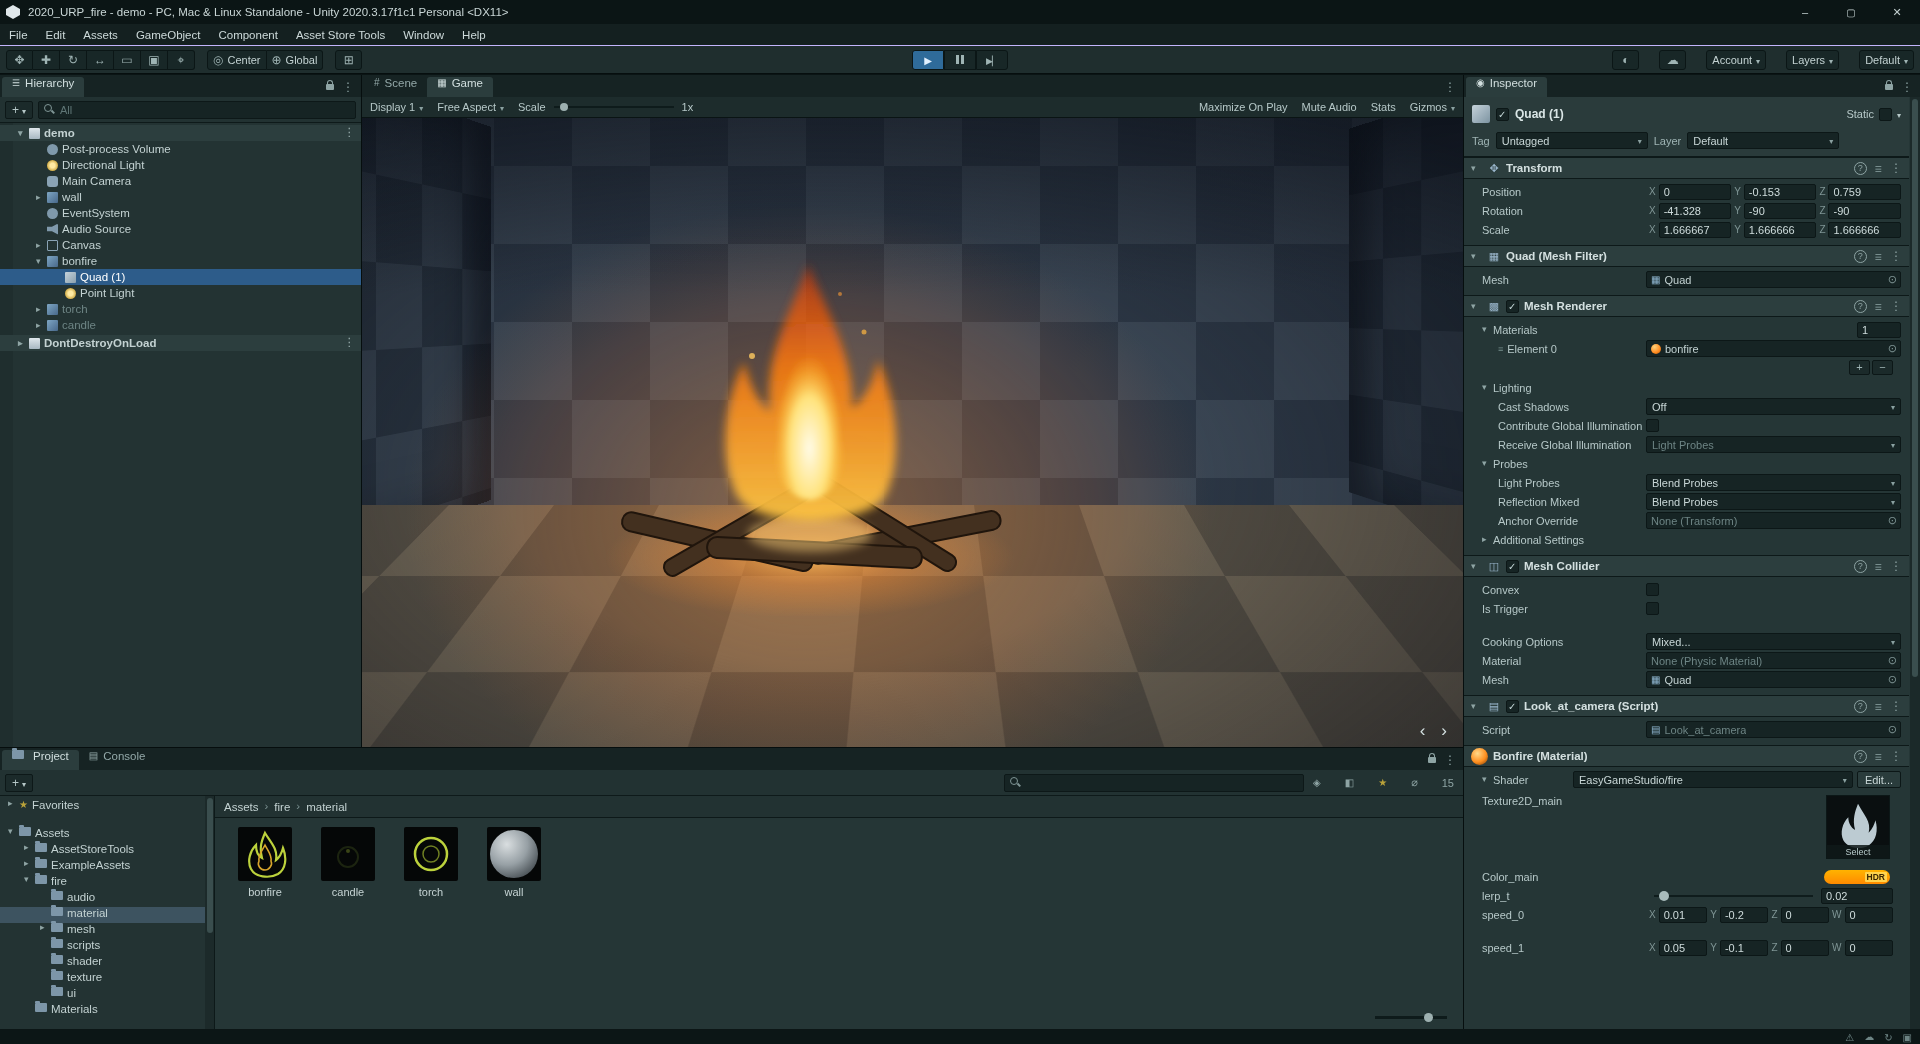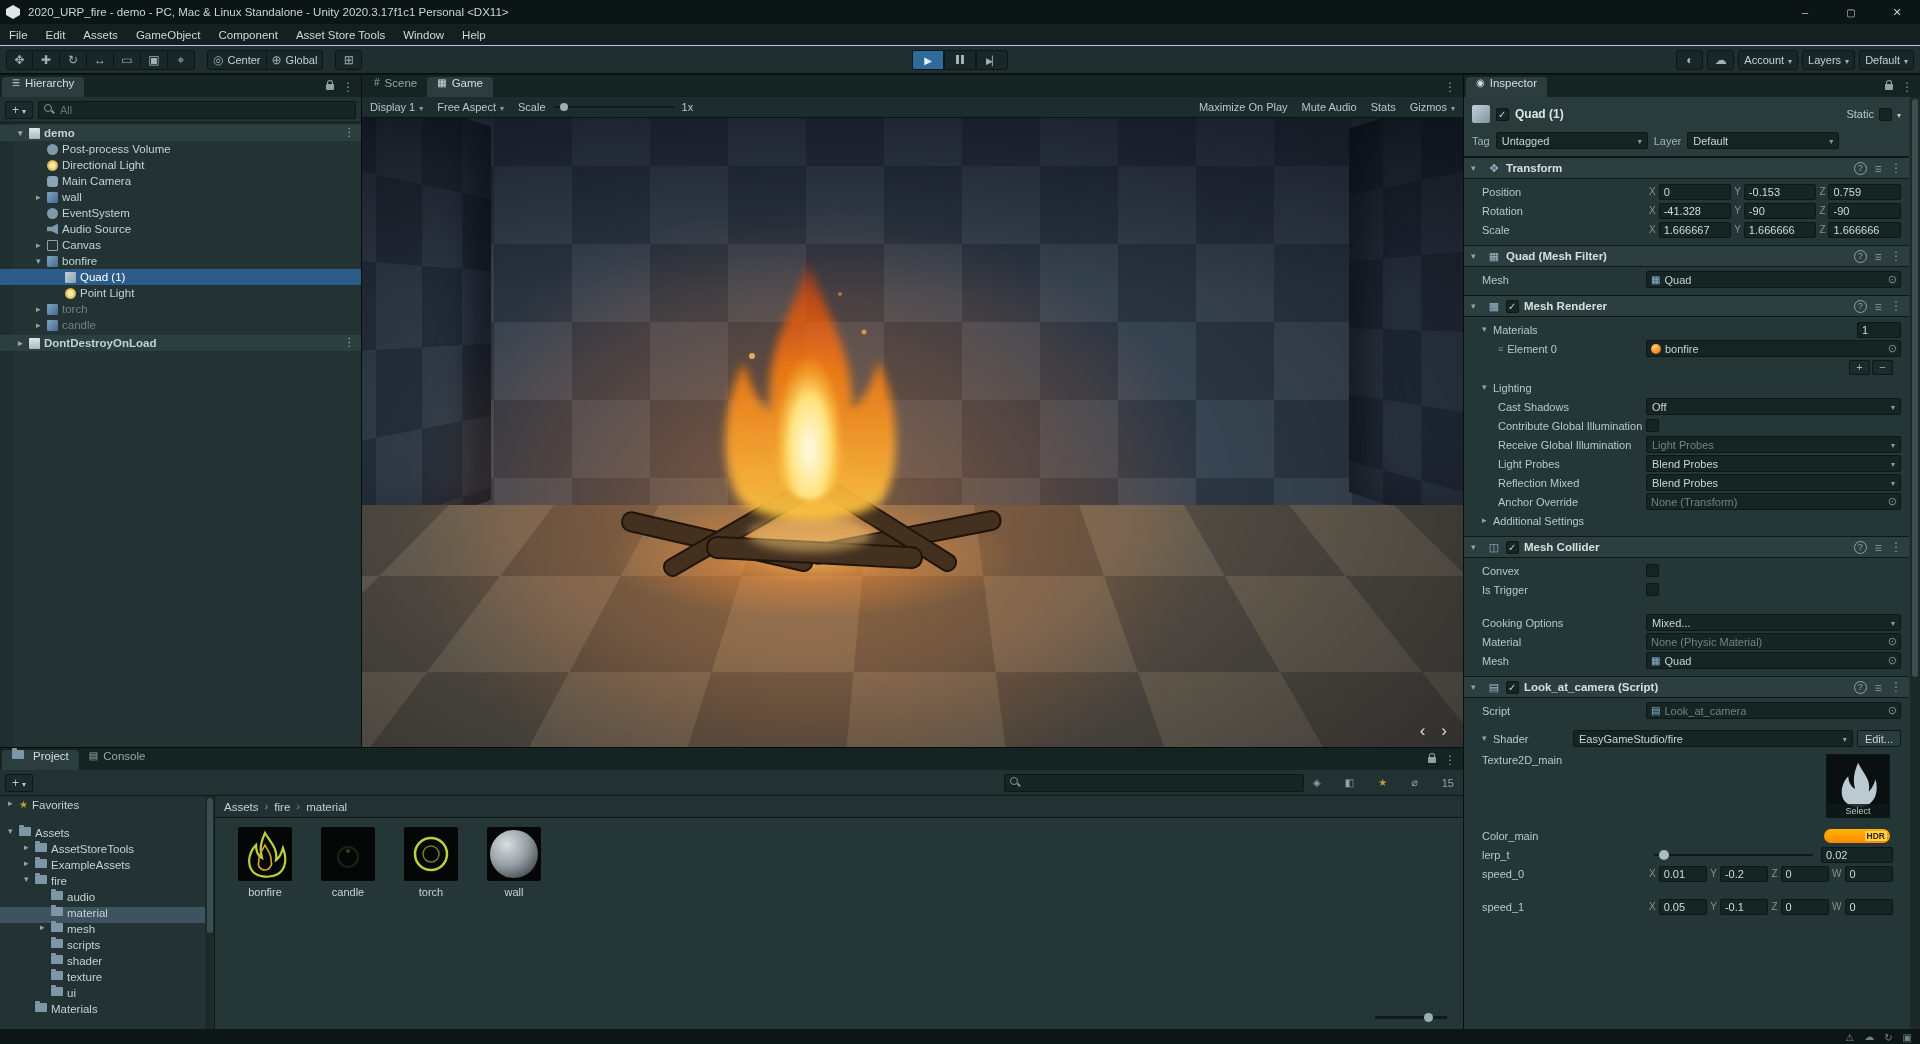--- a/index.html
+++ b/index.html
@@ -88,21 +88,21 @@
 .tbtn{min-width:27px;height:20px;background:#182727;border:1px solid #0b1616;display:flex;align-items:center;justify-content:center;color:#9fb4b4;font-size:12px;padding:0 5px;gap:4px}
 .tgroup .tbtn+.tbtn{border-left:none}
 .tgroup .tbtn:first-child{border-radius:3px 0 0 3px}
 .tgroup .tbtn:last-child{border-radius:3px 3px 3px 3px;border-radius:0 3px 3px 0}
 .tbtn.solo{border-radius:3px}
 .tbtn .lbl{color:#c3d2d2;font-size:11px}
 .play-group{position:absolute;left:50%;transform:translateX(-50%);display:flex}
 .pbtn{width:32px;height:20px;background:#182727;border:1px solid #0b1616;display:flex;align-items:center;justify-content:center;color:#9fb4b4}
 .pbtn.active{background:#2f6b9a;color:#e2f1ff}
 .pbtn:first-child{border-radius:3px 0 0 3px}.pbtn:last-child{border-radius:0 3px 3px 0}
-.toolbar-right{margin-left:auto;display:flex;align-items:center;gap:4px}
+.toolbar-right{margin-left:auto;display:flex;align-items:center;gap:20px}
 
 
 .main{position:absolute;top:75px;left:0;right:0;bottom:15px;display:flex;background:#060e0e}
 .left-col{width:1463px;display:flex;flex-direction:column;margin-right:1px}
 .top-row{height:672px;display:flex;margin-bottom:1px}
 .hierarchy{width:361px;background:#233333;display:flex;flex-direction:column;margin-right:1px}
 .gamepanel{flex:1;display:flex;flex-direction:column;background:#233333}
 .projectpanel{flex:1;background:#233333;display:flex;flex-direction:column;overflow:hidden}
 .inspector{flex:1;background:#253636;display:flex;flex-direction:column;overflow:hidden}
 .panel-tabs{height:22px;background:#162323;display:flex;align-items:flex-end;padding-left:2px;flex:none}
@@ -830,20 +830,24 @@
               <span class="checkbox"></span>
             </div>
             <div class="crow">
                 <span class="clbl ind2 dimtxt">Receive Global Illumination</span>
               <span class="drop grow dim">
                   <span>Light Probes</span>
                   <i class="i-caret"></i>
                 </span>
             </div>
             <div class="crow">
+                <i class="fold open"></i>
+                <span class="clbl">Probes</span>
+              </div>
+            <div class="crow">
                 <span class="clbl ind2">Light Probes</span>
               <span class="drop grow">
                   <span>Blend Probes</span>
                   <i class="i-caret"></i>
                 </span>
             </div>
             <div class="crow">
                 <span class="clbl ind2">Reflection Mixed</span>
               <span class="drop grow">
                   <span>Blend Probes</span>
@@ -929,20 +933,29 @@
               <span class="obj">
                   <i class="i-script"></i>
                   <span class="val dimtxt">Look_at_camera</span>
                   <i class="i-picker"></i>
                 </span>
             </div>
           </div>
         </div>
 
         <div class="comp">
+          <div class="comp-head">
+            <span class="matball"></span>
+            <span class="comp-title">Bonfire (Material)</span>
+            <span class="head-icons">
+                <i class="i-help"></i>
+                <i class="i-preset"></i>
+                <i class="i-kebab"></i>
+              </span>
+          </div>
           <div class="comp-body">
             <div class="crow">
                 <i class="fold open"></i>
                 <span class="clbl w80">Shader</span>
               <span class="drop grow">
                   <span>EasyGameStudio/fire</span>
                   <i class="i-caret"></i>
                 </span>
               <span class="btn">Edit...</span>
             </div>

